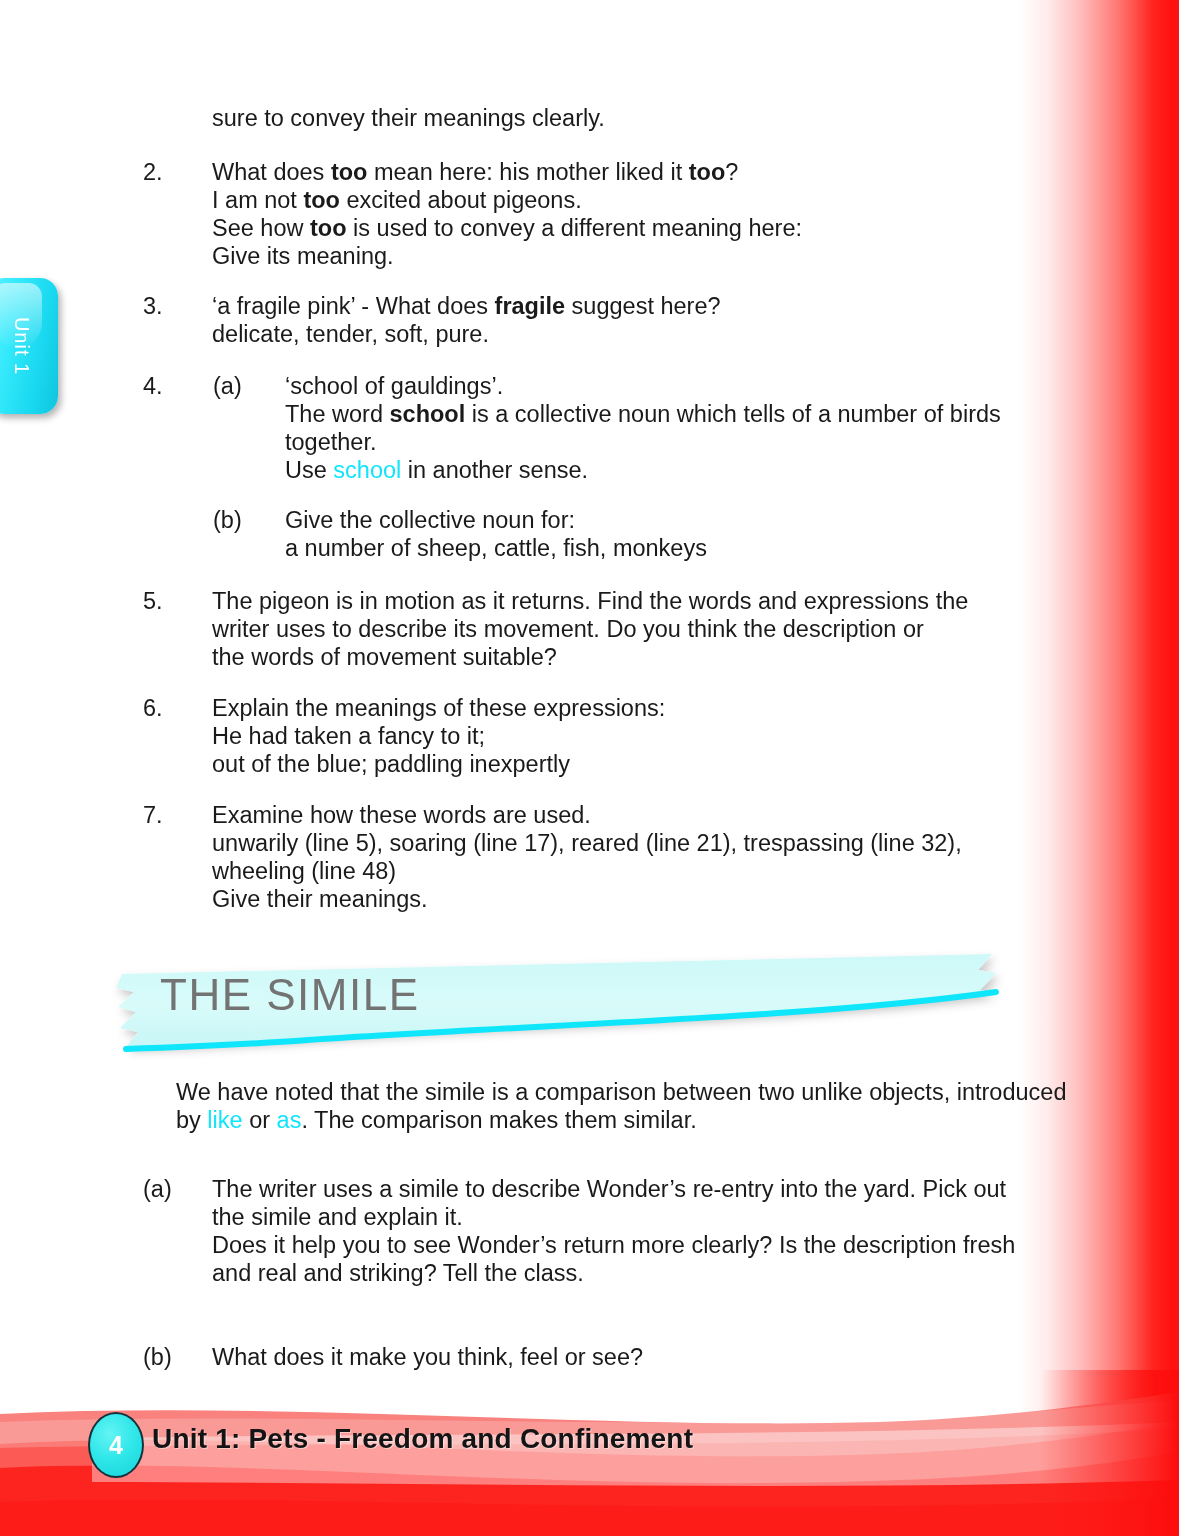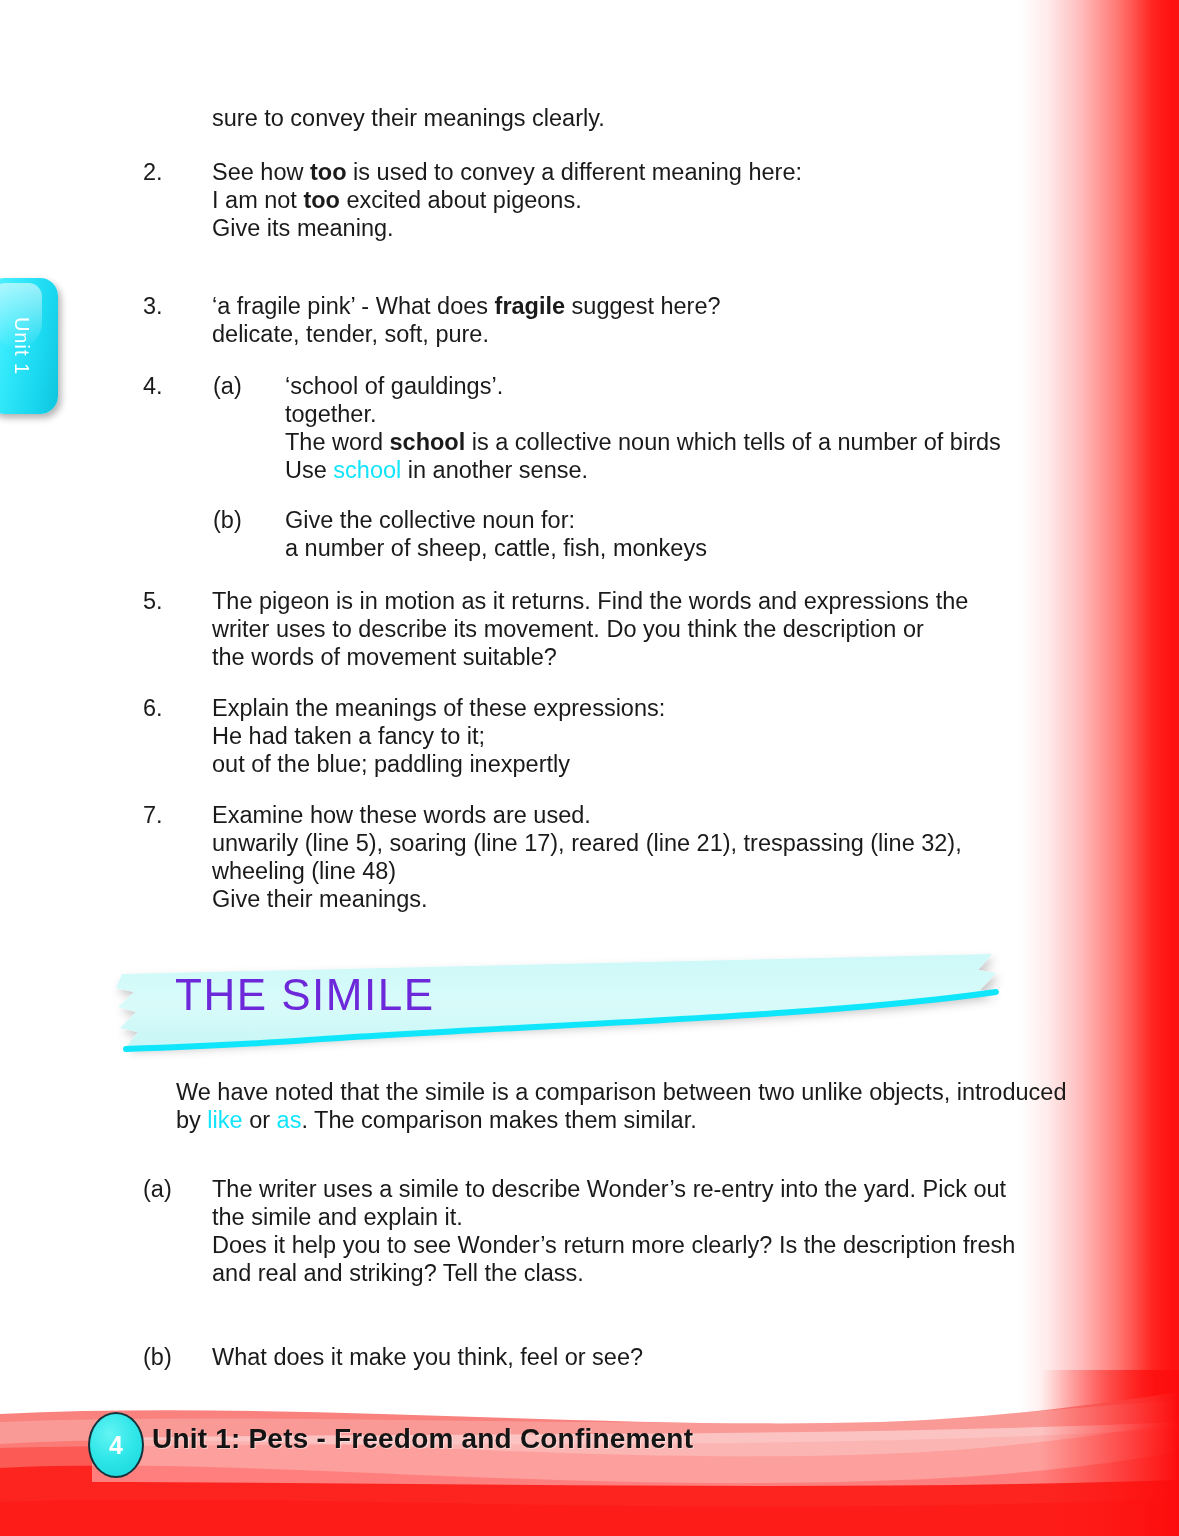--- a/index.html
+++ b/index.html
@@ -133,25 +133,25 @@
     position: absolute;
     left: 112px;
     top: 948px;
     width: 900px;
     height: 112px;
     z-index: 4;
   }
   .banner svg { display: block; }
   .banner-title {
     position: absolute;
-    left: 63px;
+    left: 48px;
     top: 22px;
     font-size: 44px;
     letter-spacing: 1.5px;
-    color: #6d28d9;
+    color: #737373;
     white-space: nowrap;
   }
 
   
   .footer {
     position: absolute;
     left: 0;
     bottom: 0;
     width: 1179px;
     height: 166px;
@@ -205,39 +205,40 @@
   <div class="content">
     <div id="questions-host">
         <div class="qrow" style="top: 104px;">
           <div class="qbody">
             <span class="ln"><span>sure to convey their meanings clearly.</span></span>
           </div>
         </div>
         <div class="qrow" style="top: 158px;">
           <div class="qnum">2.</div>
           <div class="qbody">
+            <span class="ln"><span>What does </span><b>too</b><span> mean here: his mother liked it </span><b>too</b><span>?</span></span>
+            <span class="ln"><span>I am not </span><b>too</b><span> excited about pigeons.</span></span>
             <span class="ln"><span>See how </span><b>too</b><span> is used to convey a different meaning here:</span></span>
-            <span class="ln"><span>I am not </span><b>too</b><span> excited about pigeons.</span></span>
             <span class="ln"><span>Give its meaning.</span></span>
           </div>
         </div>
         <div class="qrow" style="top: 292px;">
           <div class="qnum">3.</div>
           <div class="qbody">
             <span class="ln"><span>‘a fragile pink’ -  What does </span><b>fragile</b><span> suggest here?</span></span>
             <span class="ln"><span>delicate, tender, soft, pure.</span></span>
           </div>
         </div>
         <div class="qrow" style="top: 372px;">
           <div class="qnum">4.</div>
           <div class="qsub">(a)</div>
           <div class="qbody-deep">
             <span class="ln"><span>‘school of gauldings’.</span></span>
+            <span class="ln"><span>The word </span><b>school</b><span> is a collective noun which tells of a number of birds</span></span>
             <span class="ln"><span>together.</span></span>
-            <span class="ln"><span>The word </span><b>school</b><span> is a collective noun which tells of a number of birds</span></span>
             <span class="ln"><span>Use </span><span class="hl">school</span><span> in another sense.</span></span>
           </div>
         </div>
         <div class="qrow" style="top: 506px;">
           <div class="qsub">(b)</div>
           <div class="qbody-deep">
             <span class="ln"><span>Give the collective noun for:</span></span>
             <span class="ln"><span>a number of sheep, cattle, fish, monkeys</span></span>
           </div>
         </div>

